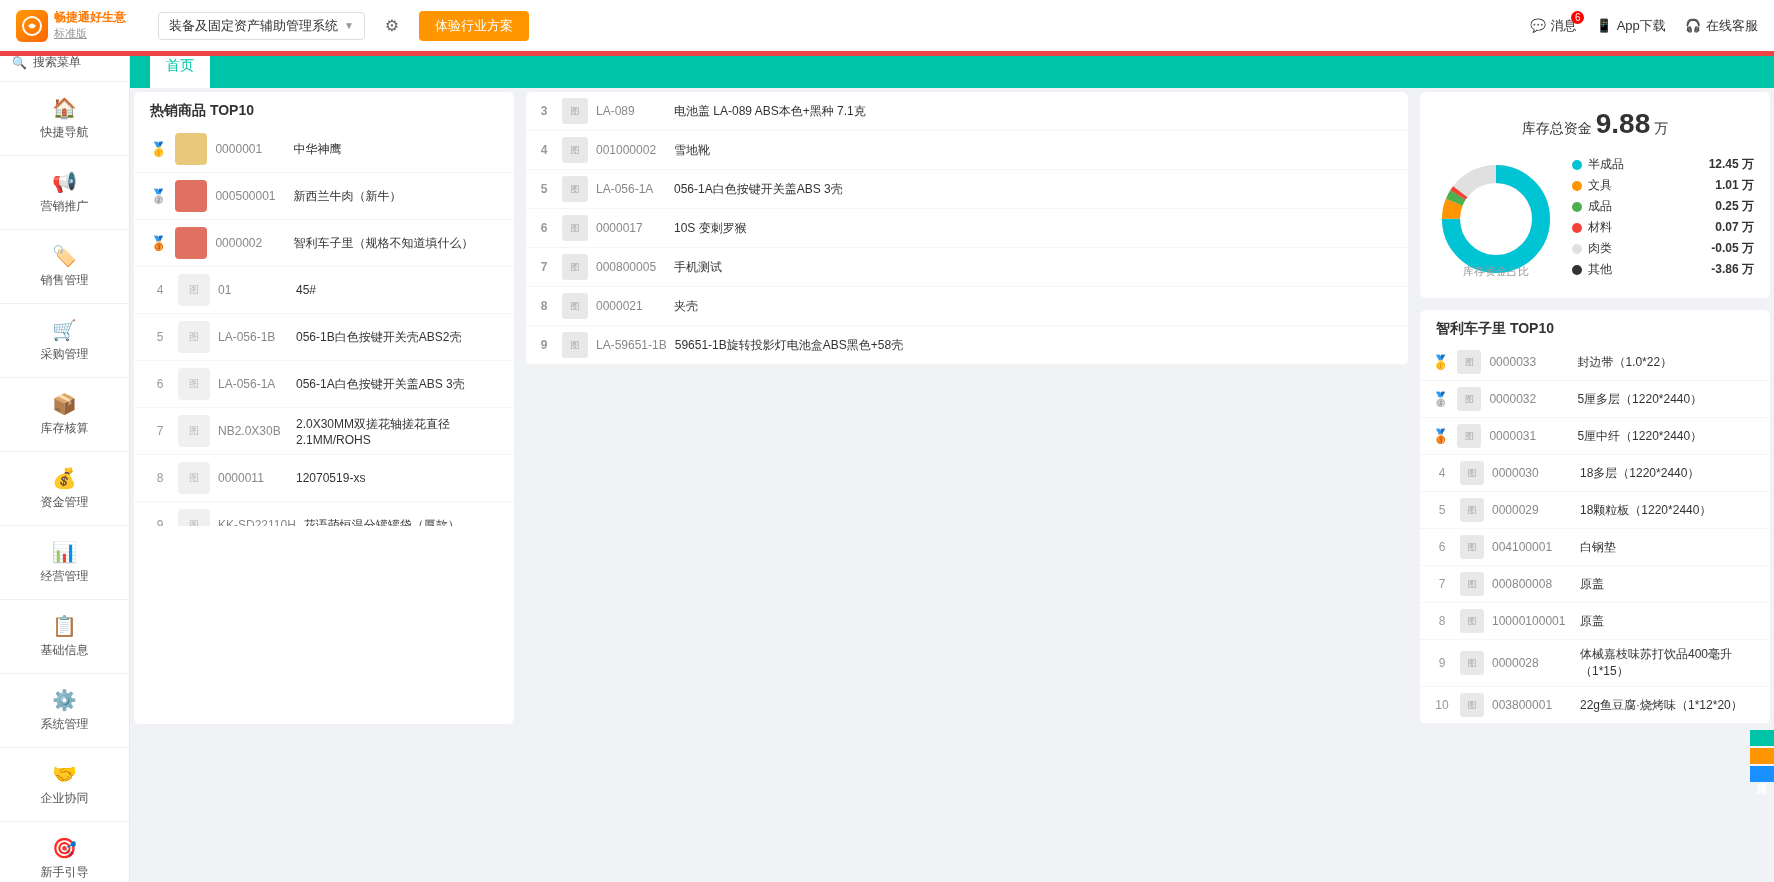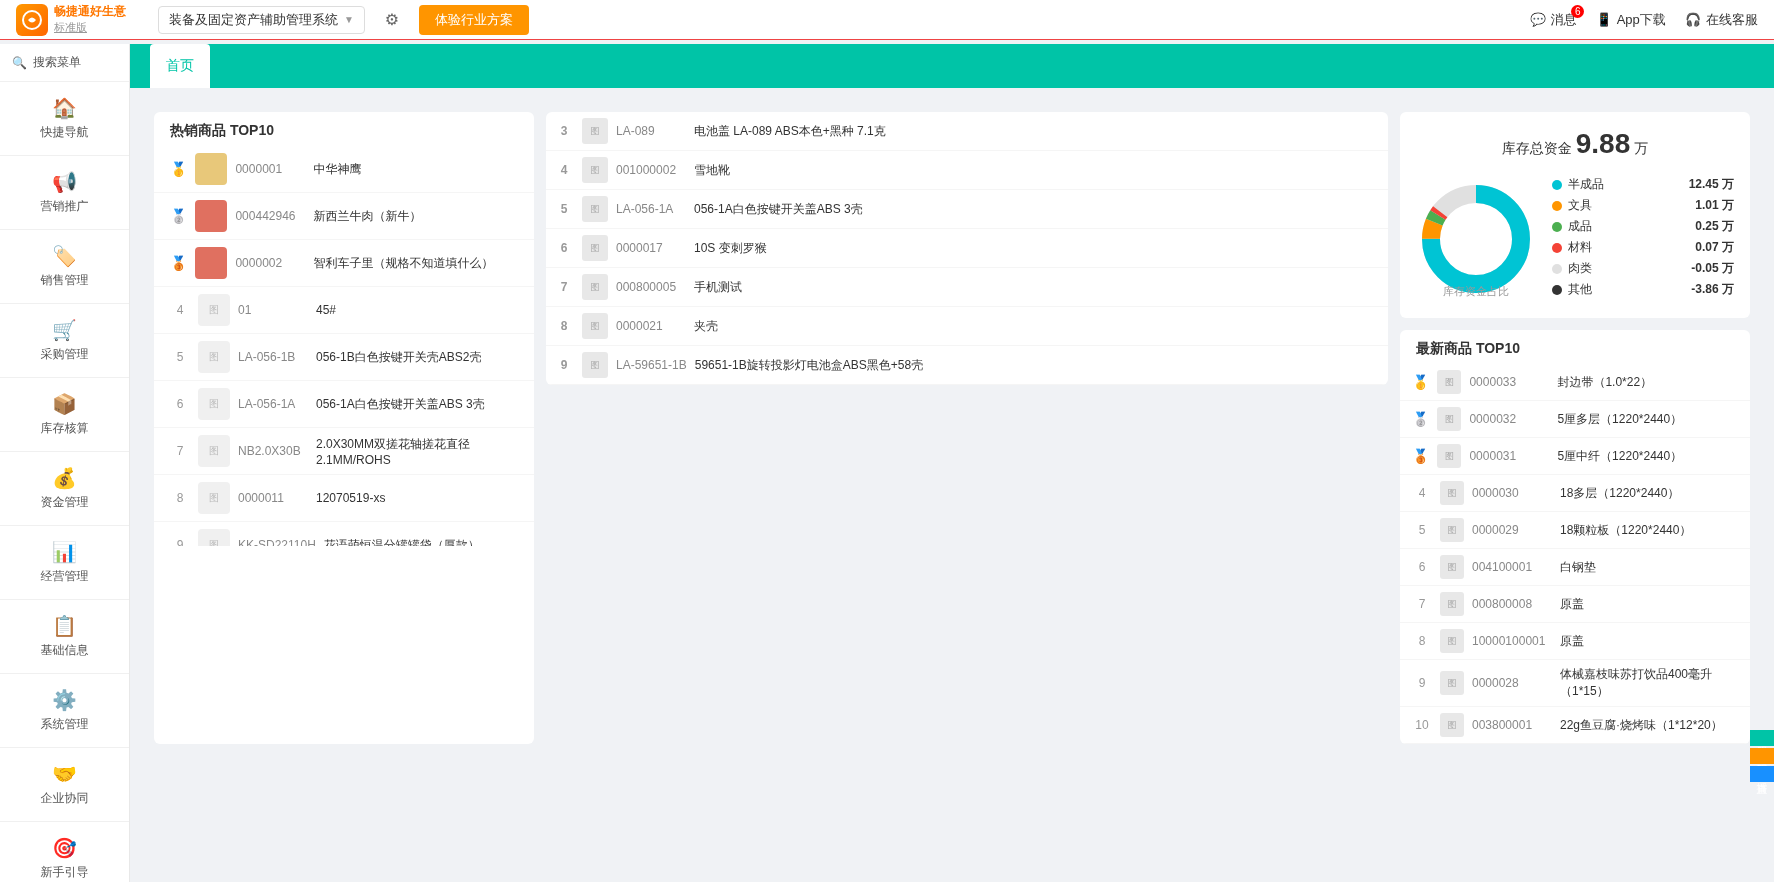--- a/index.html
+++ b/index.html
@@ -1,19 +1,19 @@
 <!DOCTYPE html>
 <html><head>
   <meta charset="utf-8">
   <style>
     * { margin: 0; padding: 0; box-sizing: border-box; }
     body { font-family: 'Microsoft YaHei', Arial, sans-serif; font-size: 13px; background: #f0f2f5; width: 1774px; min-height: 882px; overflow: hidden; }
 
     
-    .topbar { height: 40px; background: #fff; border-bottom: 1px solid #ef4444; display: flex; align-items: center; padding: 0 16px; gap: 12px; position: fixed; top: 0; left: 0; right: 0; z-index: 100; }
+    .topbar { height: 56px; background: #fff; border-bottom: 5px solid #ef4444; display: flex; align-items: center; padding: 0 16px; gap: 12px; position: fixed; top: 0; left: 0; right: 0; z-index: 100; }
     .logo-area { display: flex; align-items: center; gap: 6px; width: 130px; }
     .logo-icon { width: 32px; height: 32px; background: linear-gradient(135deg, #ff9900, #ff6600); border-radius: 6px; display: flex; align-items: center; justify-content: center; color: #fff; font-size: 11px; font-weight: bold; }
     .logo-text { color: #ff7700; font-size: 12px; font-weight: bold; line-height: 1.3; }
     .logo-sub { color: #999; font-size: 11px; text-decoration: underline; }
     .system-selector { display: flex; align-items: center; gap: 6px; border: 1px solid #ddd; border-radius: 4px; padding: 4px 10px; cursor: pointer; min-width: 200px; }
     .system-selector span { color: #333; font-size: 13px; }
     .system-selector .arrow { color: #999; font-size: 10px; }
     .gear-btn { width: 30px; height: 30px; border: none; background: transparent; cursor: pointer; font-size: 16px; color: #666; }
     .trial-btn { background: #ff9500; color: #fff; border: none; border-radius: 4px; padding: 6px 16px; cursor: pointer; font-size: 13px; }
     .topbar-right { margin-left: auto; display: flex; align-items: center; gap: 20px; }
@@ -25,21 +25,21 @@
     .sidebar-item { display: flex; flex-direction: column; align-items: center; padding: 14px 8px; cursor: pointer; color: #555; font-size: 12px; gap: 4px; border-bottom: 1px solid #f0f0f0; }
     .sidebar-icon { font-size: 20px; }
     .search-menu { padding: 10px 12px; display: flex; align-items: center; gap: 6px; border-bottom: 1px solid #f0f0f0; cursor: pointer; color: #555; font-size: 12px; }
 
     
     .main { margin-left: 130px; margin-top: 44px; padding: 0; }
     .page-header { background: #00c4a7; color: #fff; padding: 0 20px; height: 44px; display: flex; align-items: center; gap: 20px; margin-top: 15px; }
     .page-tab { padding: 0 16px; height: 44px; display: flex; align-items: center; font-size: 14px; cursor: pointer; color: rgba(255,255,255,0.85); }
     .page-tab.active { background: #fff; color: #00c4a7; border-radius: 4px 4px 0 0; }
 
-    .content-area { display: flex; gap: 0; padding: 24px; gap: 12px; }
+    .content-area { display: flex; gap: 0; padding: 4px; gap: 12px; }
 
     
     .panel { background: #fff; border-radius: 6px; overflow: hidden; }
 
     
     .left-col { width: 380px; flex-shrink: 0; display: flex; flex-direction: column; gap: 12px; }
 
     
     .mid-col { flex: 1; display: flex; flex-direction: column; gap: 12px; }
 
@@ -209,21 +209,21 @@
 
         <div class="hot-item">
     <span style="color:#ffd700;font-size:14px;">🥇</span>
     <div class="hot-img" style="background:#e8c87a;"></div>
     <span class="hot-code">0000001</span>
     <span class="hot-name">中华神鹰</span>
   </div>
             <div class="hot-item">
     <span style="color:#c0c0c0;font-size:14px;">🥈</span>
     <div class="hot-img" style="background:#e07060;"></div>
-    <span class="hot-code">000442946</span>
+    <span class="hot-code">000500001</span>
     <span class="hot-name">新西兰牛肉（新牛）</span>
   </div>
             <div class="hot-item">
     <span style="color:#cd7f32;font-size:14px;">🥉</span>
     <div class="hot-img" style="background:#e07060;"></div>
     <span class="hot-code">0000002</span>
     <span class="hot-name">智利车子里（规格不知道填什么）</span>
   </div>
             <div class="hot-item">
     <span class="hot-rank">4</span>
@@ -386,21 +386,21 @@
     <span class="legend-name">其他</span>
     <span class="legend-val">-3.86 万</span>
   </div>
               </div>
           </div>
         </div>
       </div>
 
       <div class="panel">
         <div class="section-header">
-          <span class="title">最新商品 TOP10</span>
+          <span class="title">智利车子里 TOP10</span>
         </div>
         <div>
 
         <div class="newest-item">
     <span style="color:#ffd700;font-size:14px;">🥇</span>
     <div class="newest-img">图</div>
     <span class="newest-code">0000033</span>
     <span class="newest-name">封边带（1.0*22）</span>
   </div>
             <div class="newest-item">

